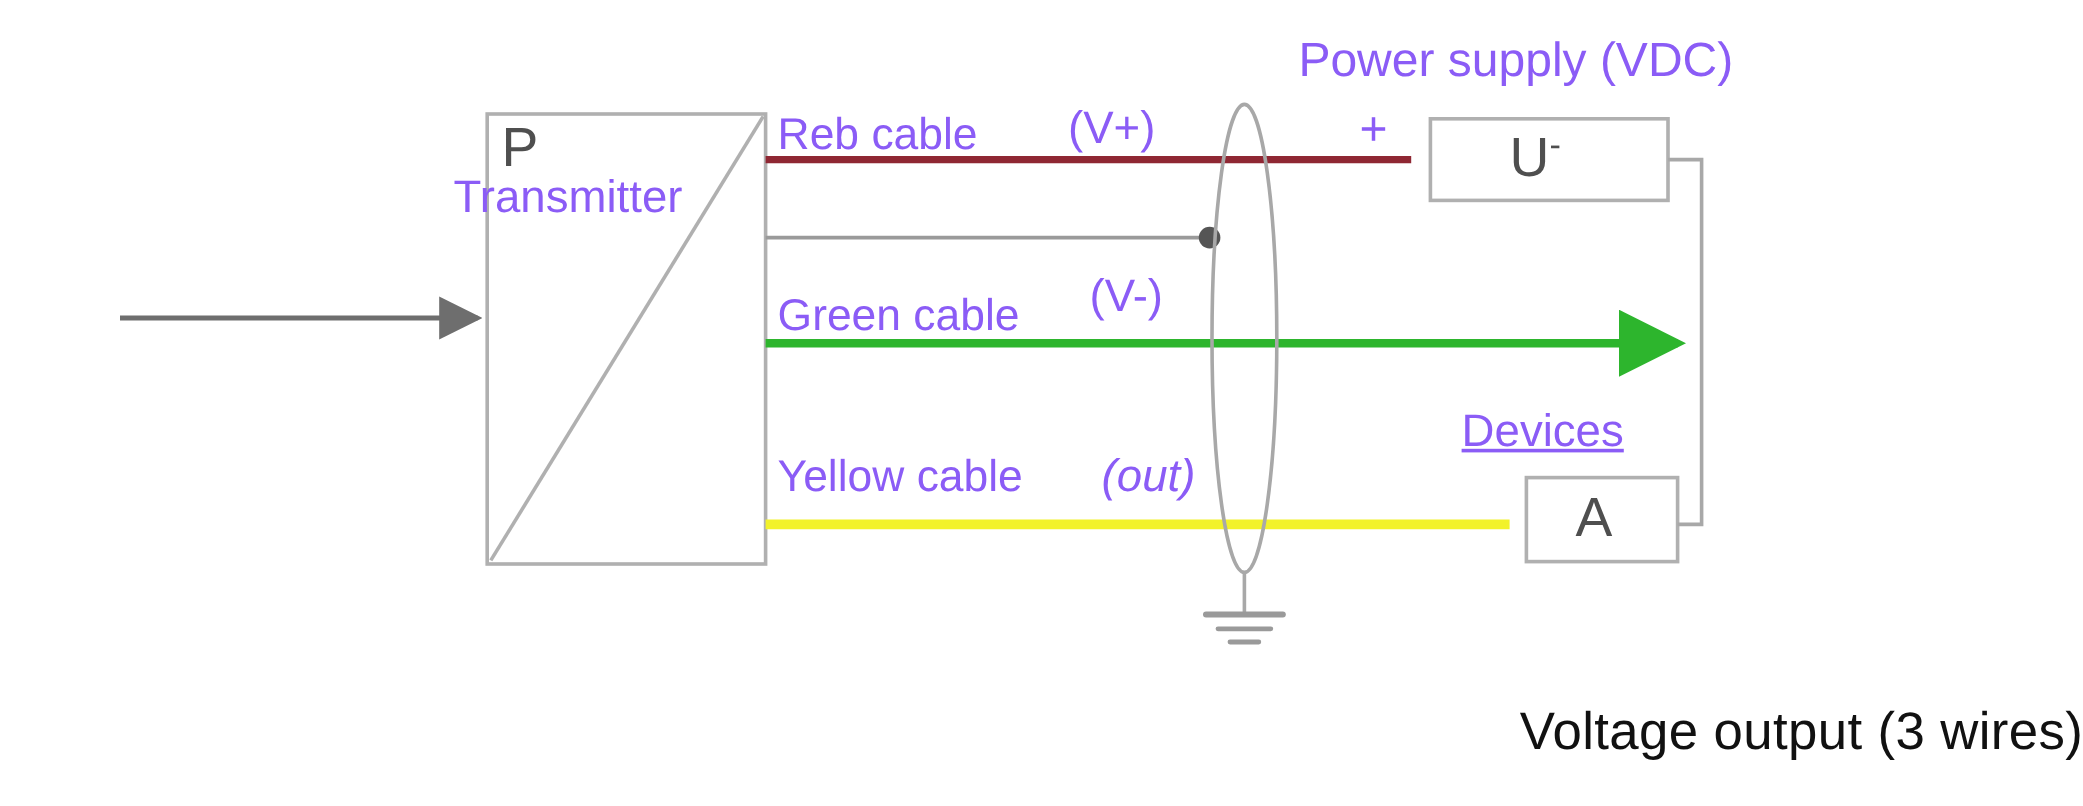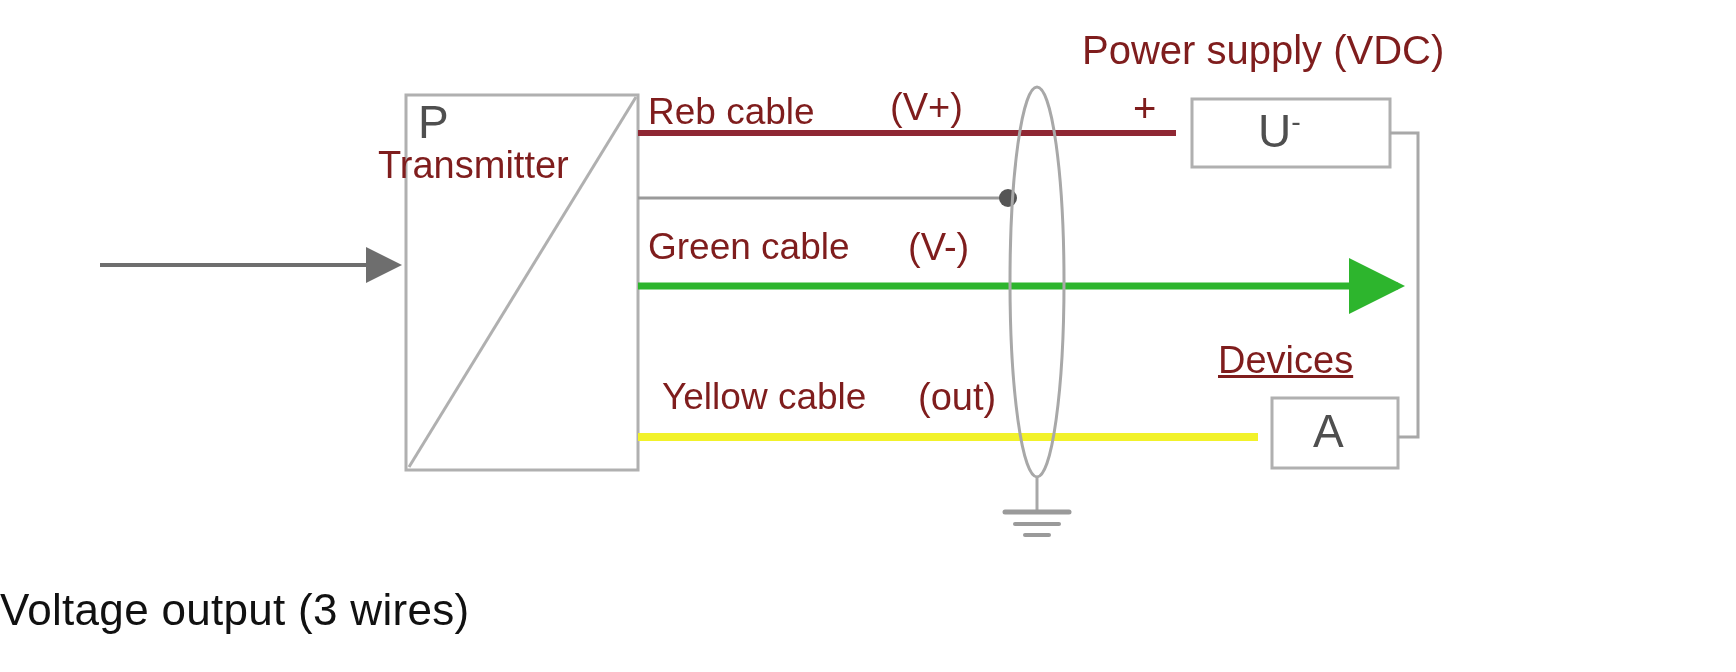--- a/index.html
+++ b/index.html
@@ -1,22 +1,22 @@
 <!DOCTYPE html>
 <html><head>
 <meta charset="utf-8">
 <style>
   html,body{margin:0;padding:0;background:#ffffff;}
   body{width:1736px;height:672px;overflow:hidden;
        font-family:"Liberation Sans","DejaVu Sans",sans-serif;}
   #stage{position:relative;width:1736px;height:672px;background:#fff;}
   svg#wiring{position:absolute;left:0;top:0;width:1736px;height:672px;}
-  .lbl{position:absolute;color:#7f1d1d;white-space:nowrap;line-height:1;}
+  .lbl{position:absolute;color:#8b5cf6;white-space:nowrap;line-height:1;}
   .box-text{position:absolute;white-space:nowrap;color:#4f4f4f;line-height:1;}
-  #title{position:absolute;left:0;top:585px;width:1736px;text-align:left;
+  #title{position:absolute;left:0;top:585px;width:1736px;text-align:right;
          color:#111;font-size:44px;letter-spacing:.3px;}
   .sup{font-size:.62em;vertical-align:super;}
 </style>
 </head>
 <body>
 
 <div id="stage">
 
   <svg id="wiring" viewBox="0 0 1736 672">
     <defs>
@@ -80,27 +80,27 @@
 
 
   <div class="box-text" style="left:418px;top:99px;font-size:46px;">P</div>
 
   <div class="lbl" style="left:378px;top:146px;font-size:38px;">Transmitter</div>
 
   <div class="lbl" style="left:648px;top:93px;font-size:37px;">Reb cable</div>
 
   <div class="lbl" style="left:890px;top:88px;font-size:38px;">(V+)</div>
 
-  <div class="lbl" style="left:648px;top:228px;font-size:37px;">Green cable</div>
+  <div class="lbl" style="left:648px;top:244px;font-size:37px;">Green cable</div>
 
   <div class="lbl" style="left:908px;top:228px;font-size:38px;">(V-)</div>
 
-  <div class="lbl" style="left:648px;top:378px;font-size:37px;margin-left:14px;">Yellow cable</div>
+  <div class="lbl" style="left:648px;top:378px;font-size:37px;">Yellow cable</div>
 
-  <div class="lbl" style="left:918px;top:378px;font-size:38px;">(out)</div>
+  <div class="lbl" style="left:918px;top:378px;font-size:38px;font-style:italic;">(out)</div>
 
   <div class="lbl" style="left:1082px;top:30px;font-size:40px;">Power supply (VDC)</div>
 
   <div class="lbl" style="left:1133px;top:88px;font-size:40px;">+</div>
 
   <div class="box-text" style="left:1258px;top:107px;font-size:46px;">
     <span>U</span><span class="sup">-</span>
   </div>
 
   <div class="lbl" style="left:1218px;top:341px;font-size:38px;text-decoration:underline;">Devices</div>

